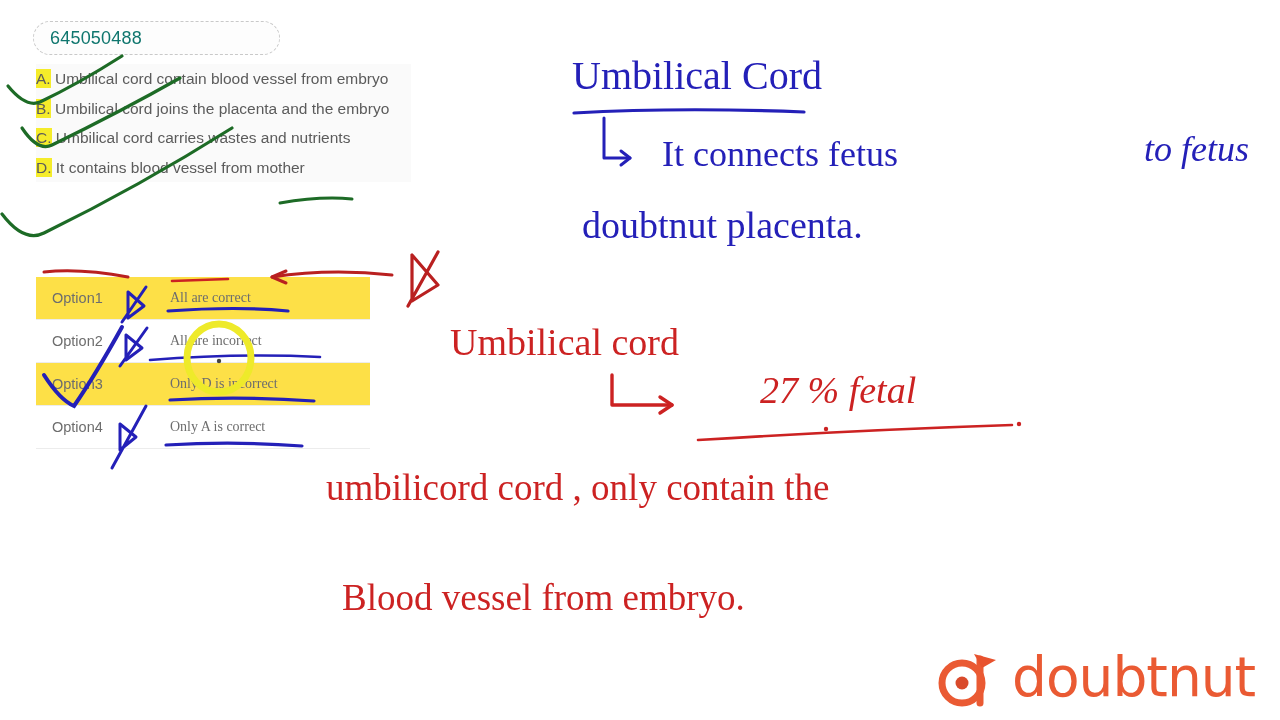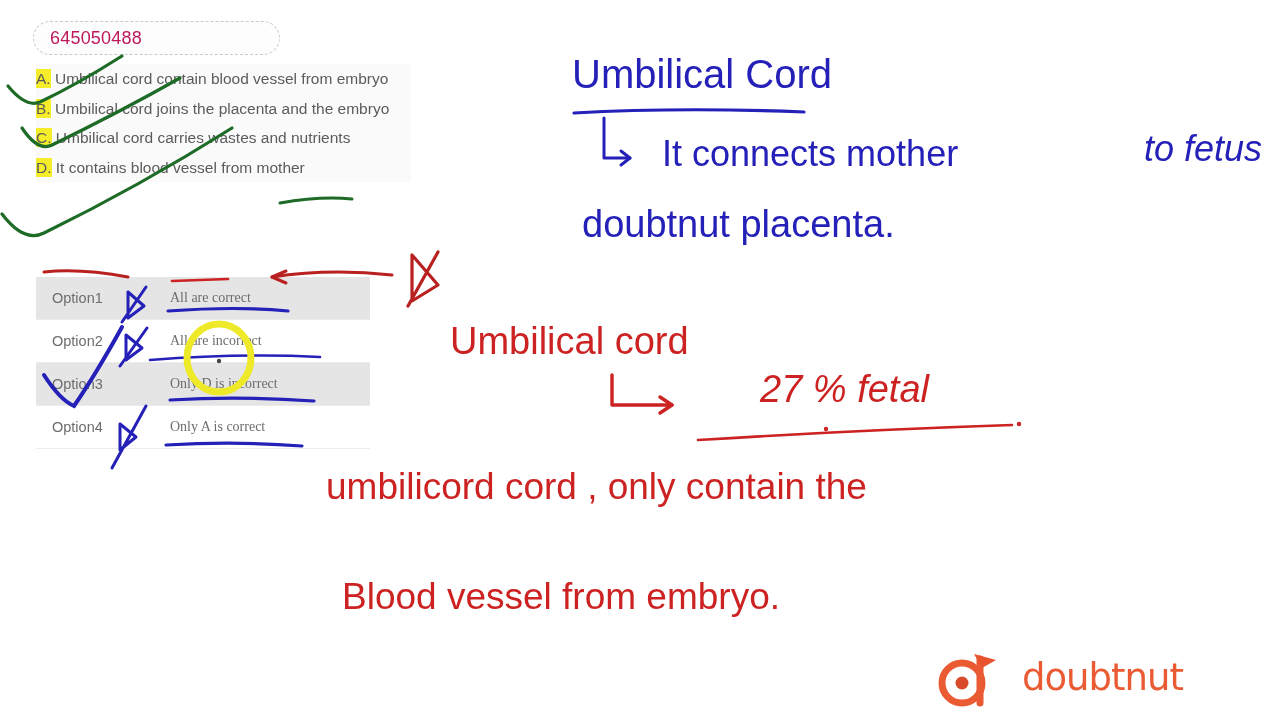--- a/index.html
+++ b/index.html
@@ -29,21 +29,21 @@
     height: 34px;
     border: 1px dashed #c9c9c9;
     border-radius: 17px;
     background: #fdfdfd;
     display: flex;
     align-items: center;
     padding-left: 16px;
   }
   #qid-text {
     font-size: 18px;
-    color: #be185d;
+    color: #0f766e;
     letter-spacing: .2px;
     font-family: "Liberation Sans", sans-serif;
   }
 
   
   #statements {
     position: absolute;
     left: 36px;
     top: 64px;
     width: 375px;
@@ -68,21 +68,21 @@
     left: 36px;
     top: 277px;
     width: 334px;
   }
   .opt-row {
     display: flex;
     align-items: center;
     height: 43px;
     border-bottom: 1px solid #ececec;
   }
-  .opt-row.alt { background: #e5e5e5; }
+  .opt-row.alt { background: #fde047; }
   .opt-key {
     width: 134px;
     font-size: 14.5px;
     color: #6d6d6d;
     padding-left: 16px;
     font-family: "Liberation Sans", sans-serif;
   }
   .opt-val {
     flex: 1;
     font-size: 14px;
@@ -92,41 +92,41 @@
 
   
   #ink {
     position: absolute;
     left: 0; top: 0;
     width: 1280px; height: 720px;
     pointer-events: none;
   }
   .hw {
     position: absolute;
-    font-family: Liberation Sans, sans-serif;
+    font-family: Liberation Serif, serif;
     white-space: nowrap;
   }
   .hw-blue { color: #2420b8; }
   .hw-red  { color: #cc2222; }
 
   
   #logo {
     position: absolute;
     left: 936px;
     top: 645px;
     display: flex;
     align-items: center;
   }
   #logo-word {
-    font-size: 37px;
+    font-size: 55px;
     color: #ea5a33;
     letter-spacing: -1px;
     font-family: "DejaVu Sans", sans-serif;
     line-height: 1;
-    margin-left: 22px;
+    margin-left: 12px;
   }
 </style>
 </head>
 <body>
 
 <div id="page">
 
   <div id="qid-box">
     <span id="qid-text">645050488</span>
   </div>
@@ -198,21 +198,21 @@
     <path d="M630 158 L621 151 M630 158 L621 165" stroke="#2420b8" stroke-width="3" fill="none" stroke-linecap="round"></path>
 
     <path d="M612 375 L612 405 L672 405" stroke="#cc2222" stroke-width="3.4" fill="none" stroke-linecap="round" stroke-linejoin="round"></path>
     <path d="M672 405 L660 397 M672 405 L660 413" stroke="#cc2222" stroke-width="3.4" fill="none" stroke-linecap="round"></path>
     <path d="M698 440 Q860 430 1012 425" stroke="#cc2222" stroke-width="2.6" fill="none" stroke-linecap="round"></path>
     <circle cx="826" cy="429" r="2.2" fill="#cc2222"></circle>
     <circle cx="1019" cy="424" r="2.2" fill="#cc2222"></circle>
   </svg>
 
   <div class="hw hw-blue" style="left:572px; top:52px; font-size:40px;">Umbilical Cord</div>
-  <div class="hw hw-blue" style="left:662px; top:133px; font-size:36px;">It connects mother</div>
+  <div class="hw hw-blue" style="left:662px; top:133px; font-size:36px;">It connects fetus</div>
   <div class="hw hw-blue" style="left:1104px; top:128px; font-size:36px; font-style:italic;margin-left:40px;">to fetus</div>
   <div class="hw hw-blue" style="left:582px; top:203px; font-size:38px;">doubtnut placenta.</div>
 
   <div class="hw hw-red" style="left:450px; top:320px; font-size:38px;">Umbilical cord</div>
   <div class="hw hw-red" style="left:760px; top:368px; font-size:38px; font-style:italic;">27 % fetal</div>
   <div class="hw hw-red" style="left:326px; top:466px; font-size:37px;text-align:center;">umbilicord cord , only contain the</div>
   <div class="hw hw-red" style="left:342px; top:576px; font-size:37px;">Blood vessel from embryo.</div>
 
   <div id="logo">
     <svg width="64" height="64" viewBox="0 0 64 64">

